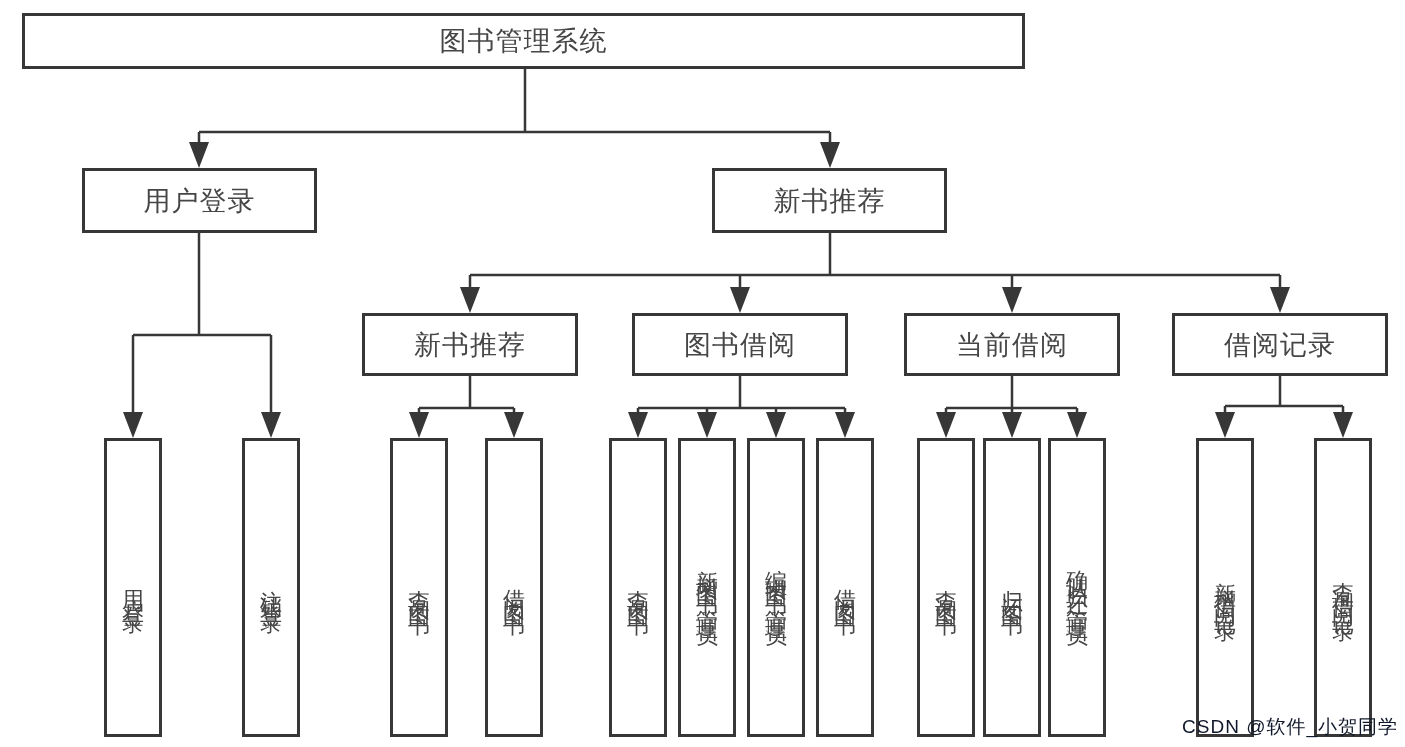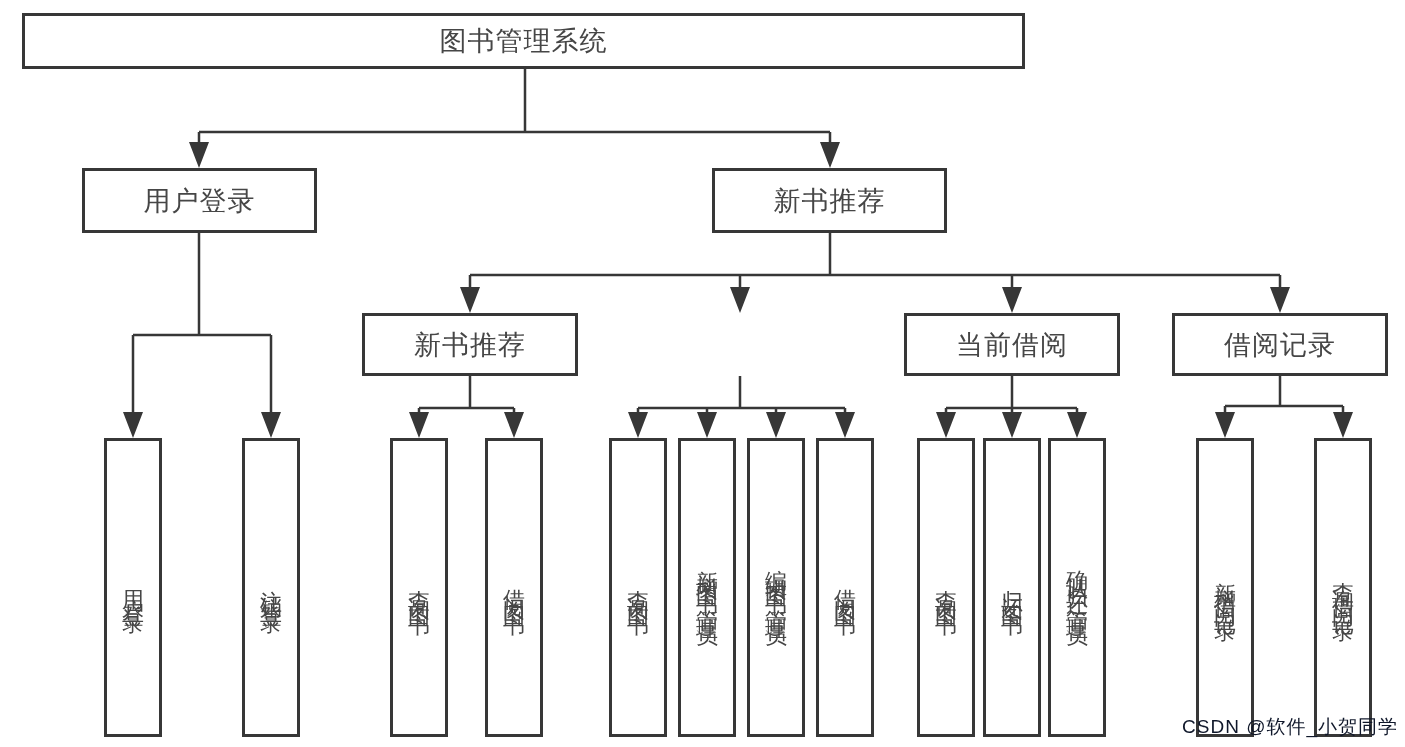--- a/index.html
+++ b/index.html
@@ -73,20 +73,21 @@
              M1215,412 L1235,412 L1225,438 Z
              M1333,412 L1353,412 L1343,438 Z" fill="#373737"></path>
   </svg>
 
   <div class="node lvl-h" style="left:22px;top:13px;width:1003px;height:56px;">图书管理系统</div>
 
   <div class="node lvl-h" style="left:82px;top:168px;width:235px;height:65px;">用户登录</div>
   <div class="node lvl-h" style="left:712px;top:168px;width:235px;height:65px;">新书推荐</div>
 
   <div class="node lvl-h" style="left:362px;top:313px;width:216px;height:63px;">新书推荐</div>
+  <div class="node lvl-h" style="left:632px;top:313px;width:216px;height:63px;">图书借阅</div>
   <div class="node lvl-h" style="left:904px;top:313px;width:216px;height:63px;">当前借阅</div>
   <div class="node lvl-h" style="left:1172px;top:313px;width:216px;height:63px;">借阅记录</div>
 
   <div class="node leaf" style="left:104px;top:438px;width:58px;height:299px;">用户登录</div>
   <div class="node leaf" style="left:242px;top:438px;width:58px;height:299px;">注销登录</div>
 
   <div class="node leaf" style="left:390px;top:438px;width:58px;height:299px;">查询图书</div>
   <div class="node leaf" style="left:485px;top:438px;width:58px;height:299px;">借阅图书</div>
 
   <div class="node leaf" style="left:609px;top:438px;width:58px;height:299px;">查询图书</div>

